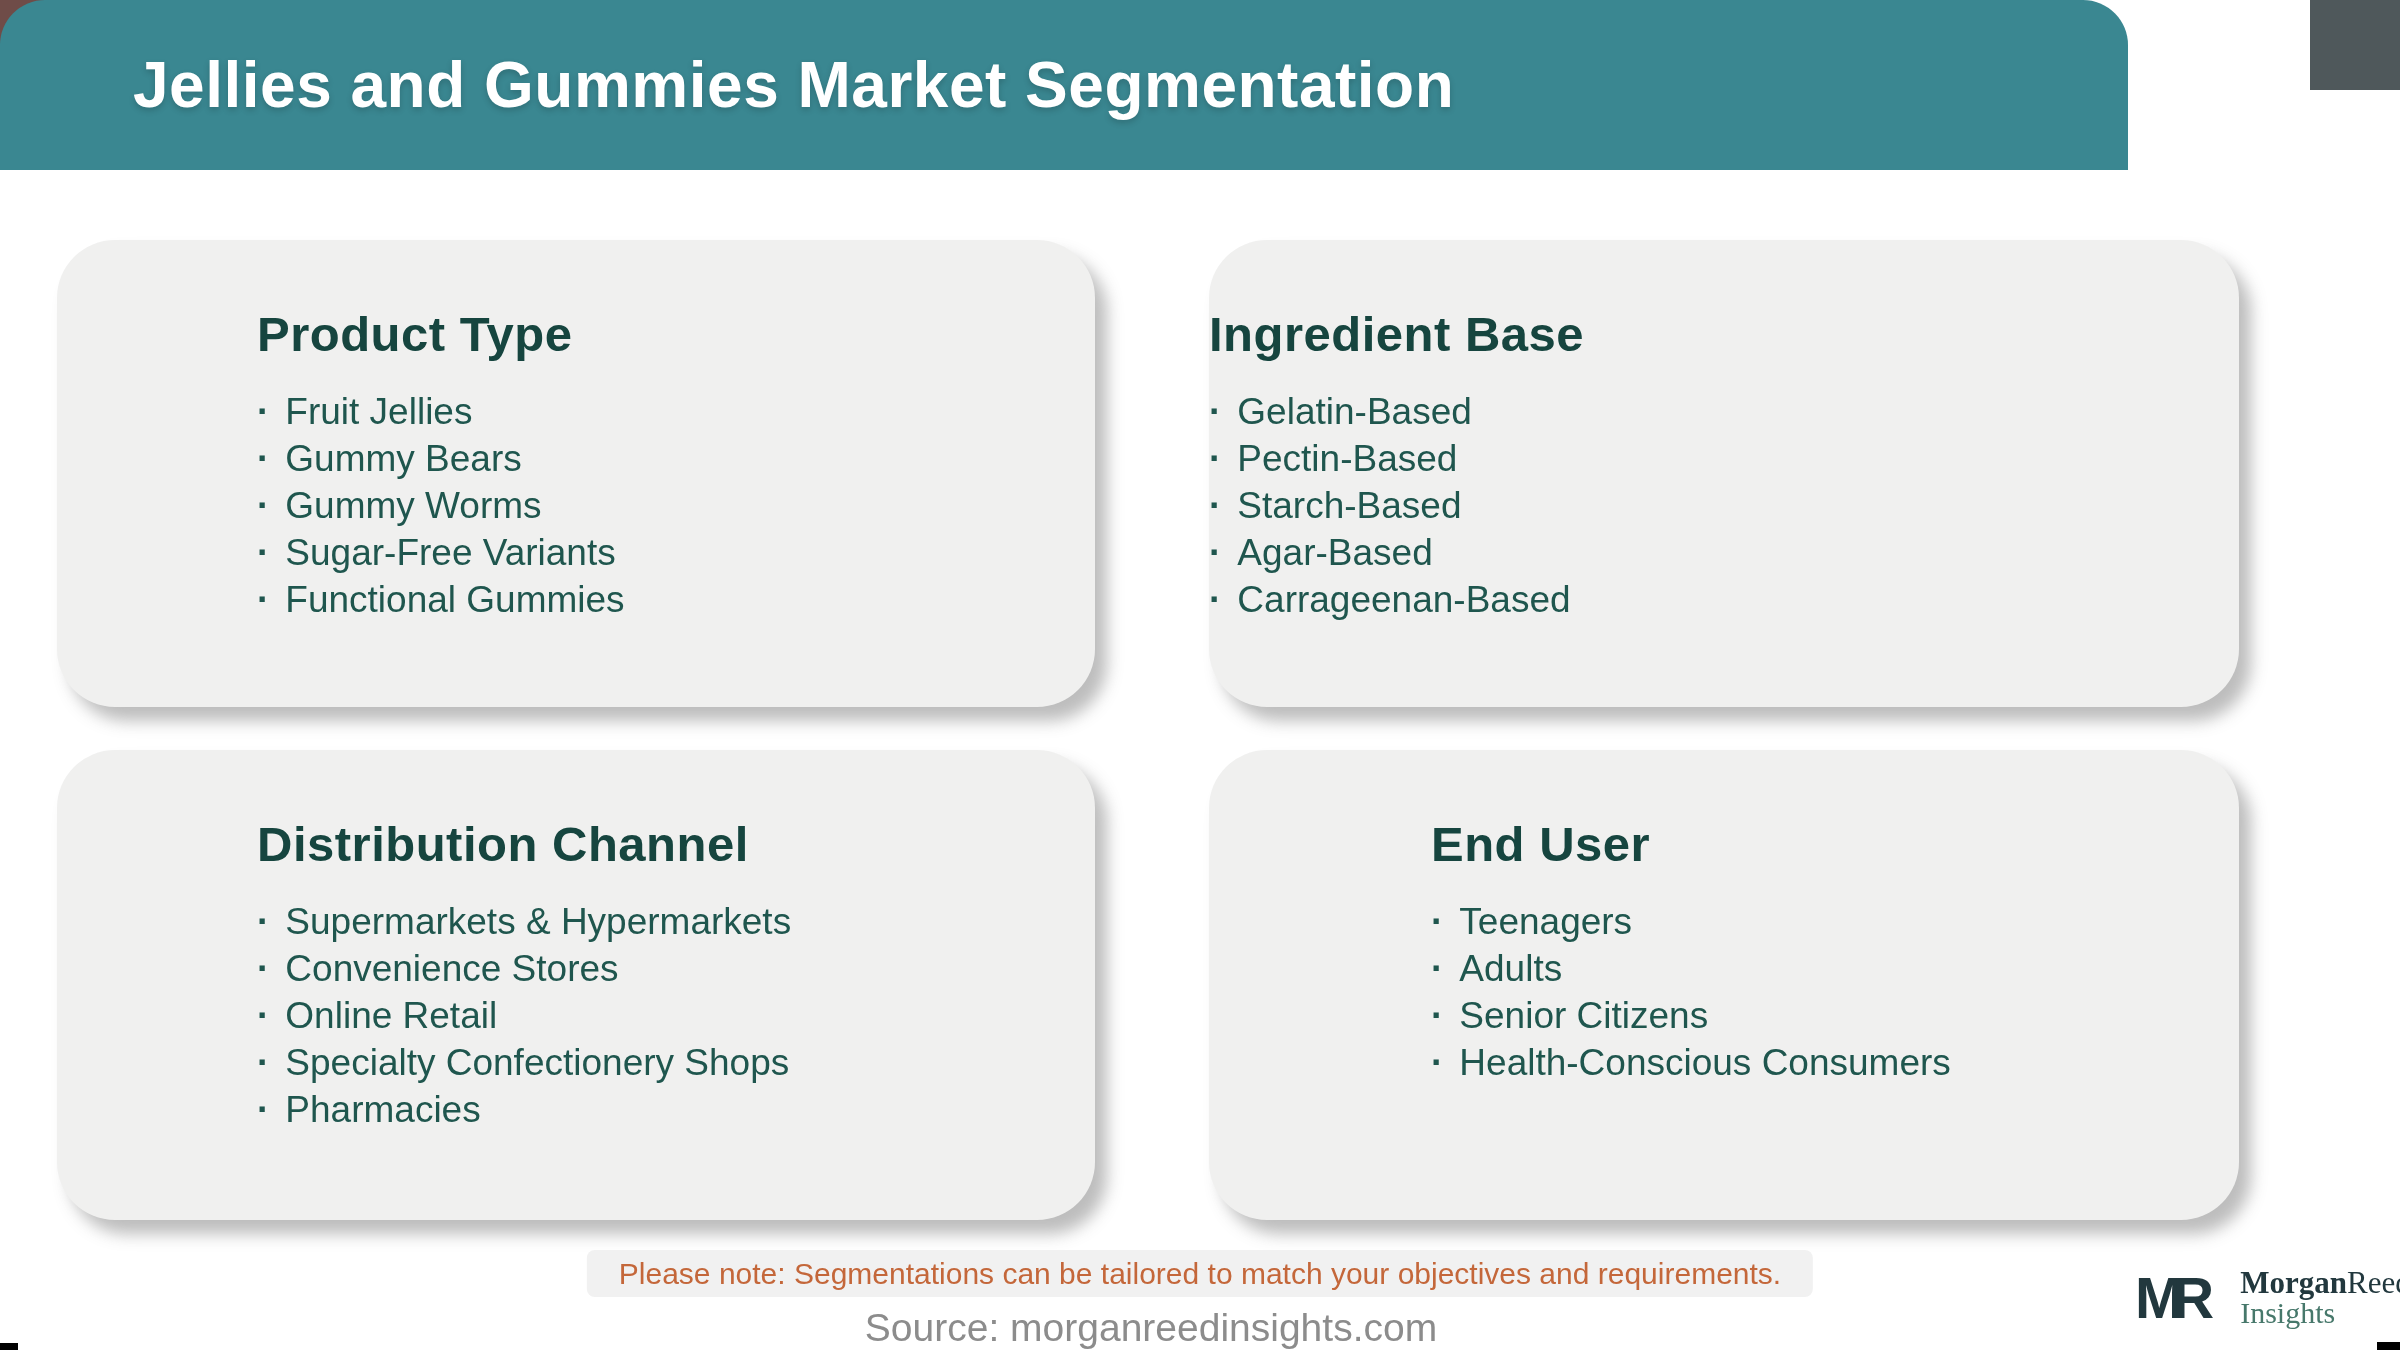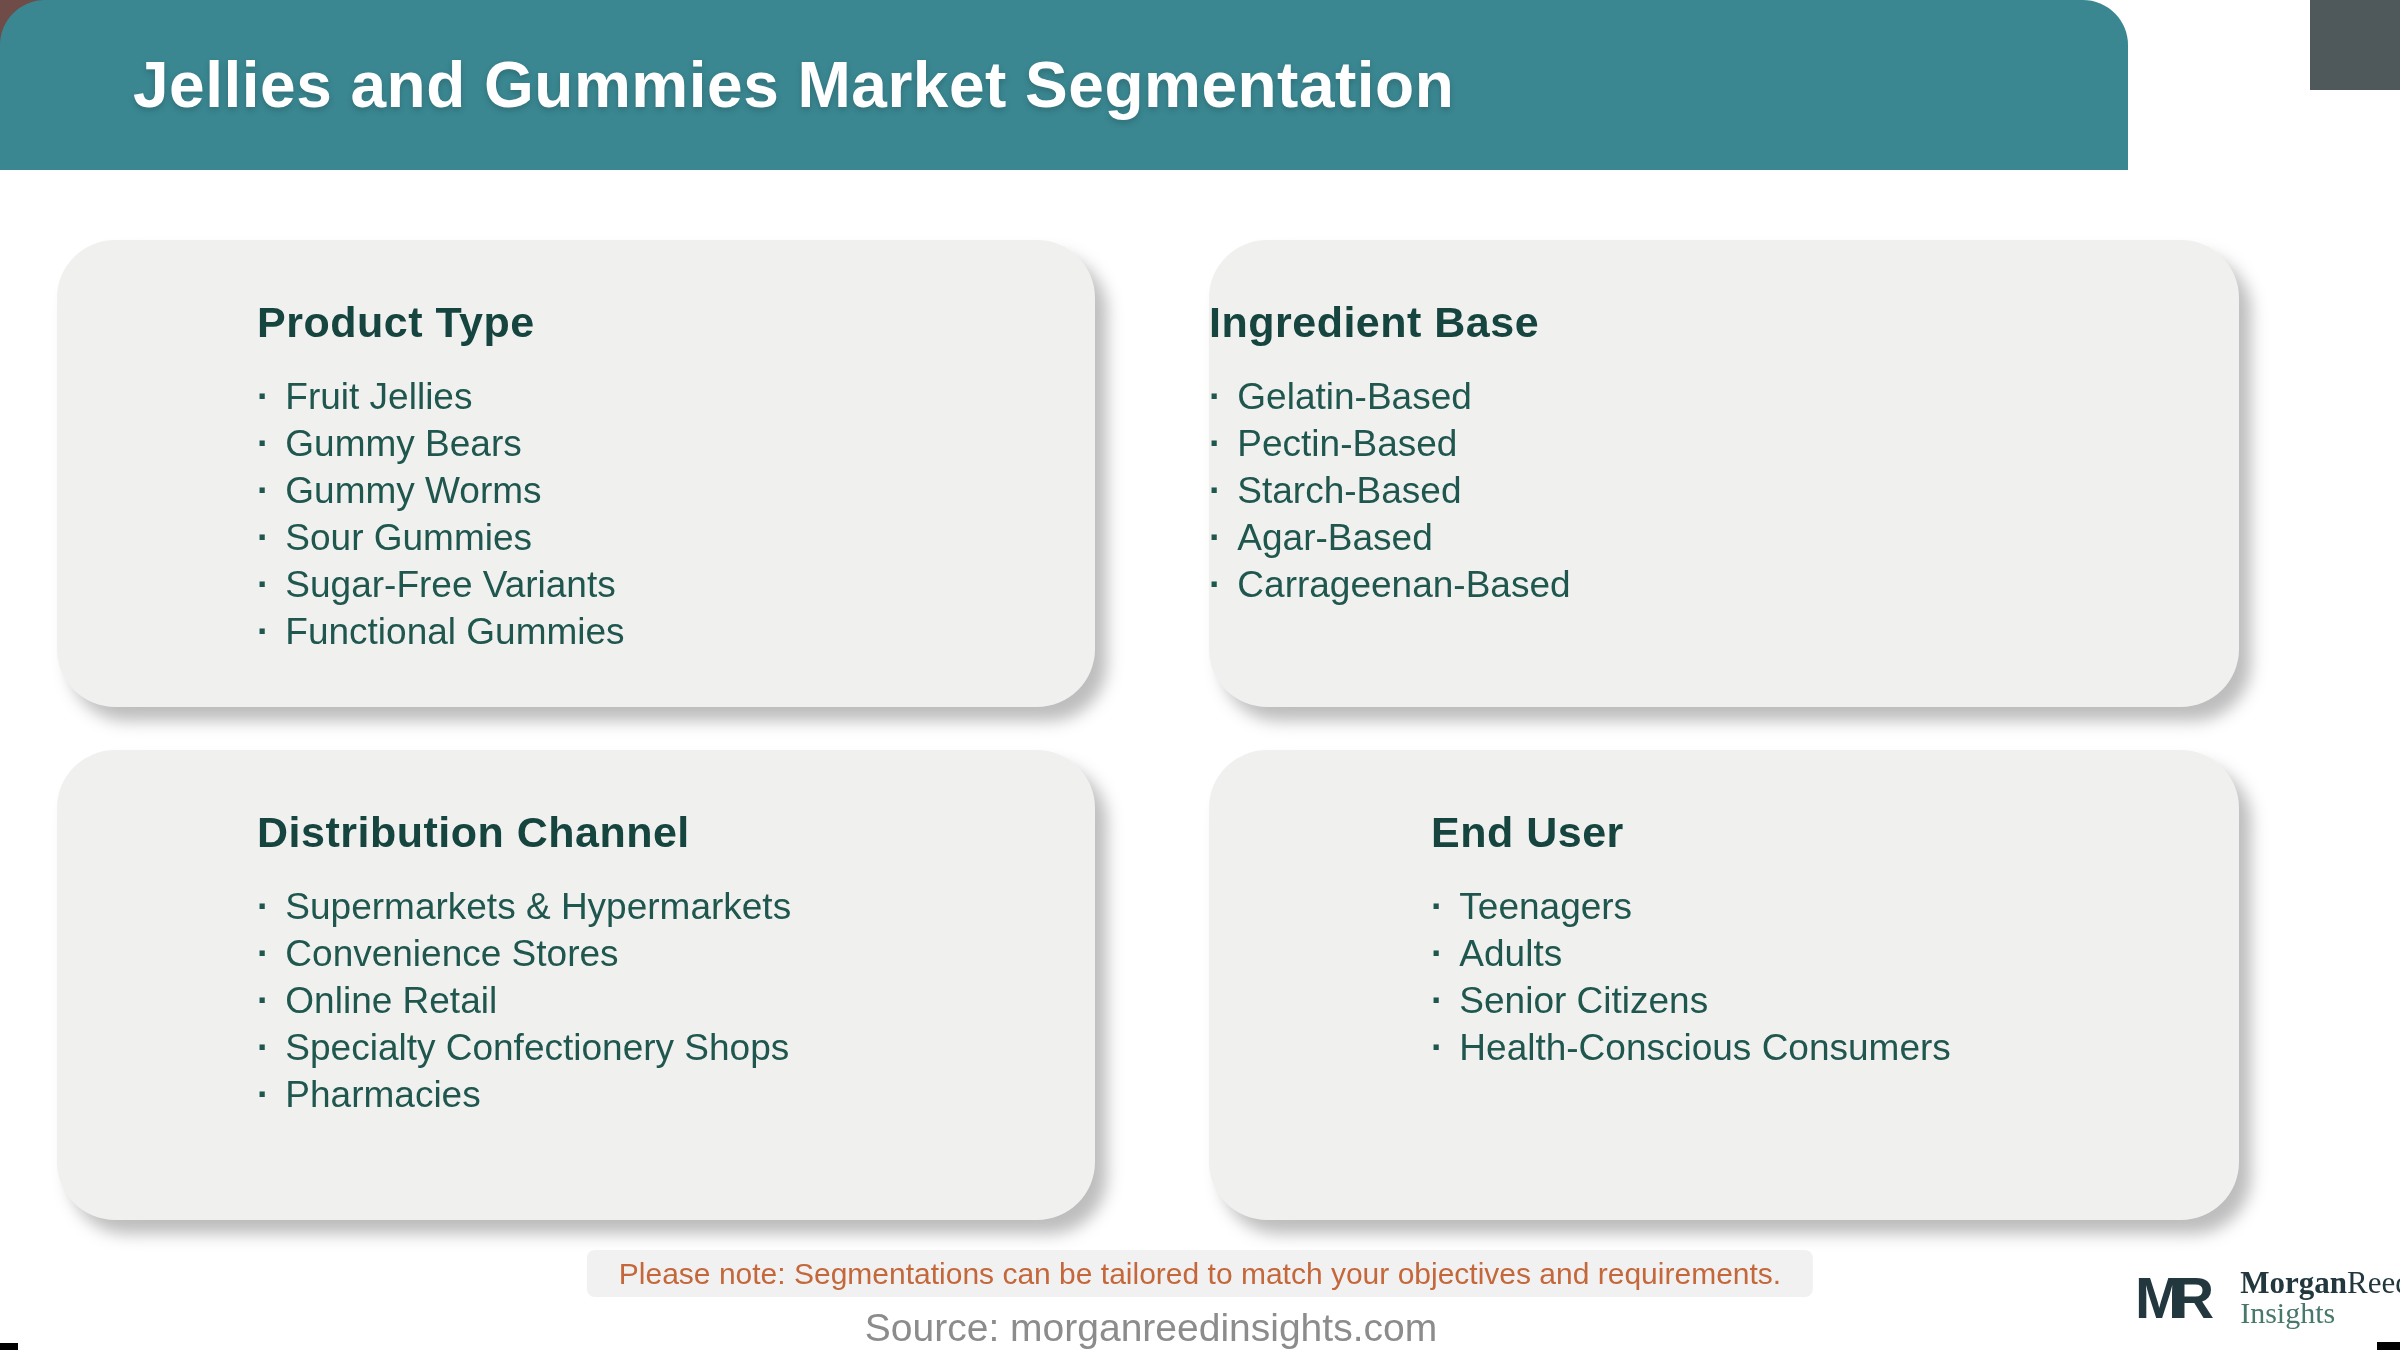--- a/index.html
+++ b/index.html
@@ -39,22 +39,22 @@
     box-shadow:12px 14px 16px rgba(90,90,90,0.40);
     box-sizing:border-box;
     padding-top:54px;
   }
   .card-1{left:57px;top:240px;width:1038px;height:467px;padding-left:200px;}
   .card-2{left:1209px;top:240px;width:1030px;height:467px;}
   .card-3{left:57px;top:750px;width:1038px;height:470px;padding-left:200px;}
   .card-4{left:1209px;top:750px;width:1030px;height:470px;padding-left:222px;}
 
   .card-title{
-    margin:4px 0 26px 0;
-    font-size:43px;font-weight:700;
+    margin:12px 0 26px 0;
+    font-size:49px;font-weight:700;
     color:var(--card_title,#16453F);
     letter-spacing:0.5px;
   }
   .items{list-style:none;margin:0;padding:0;}
   .items li{
     font-size:37px;line-height:47px;font-weight:400;
     color:var(--card_item,#1F564E);
   }
   .items li::before{
     content:"\00B7";
@@ -121,21 +121,20 @@
   <header class="header">
     <h1>Jellies and Gummies Market Segmentation</h1>
   </header>
 
   <section class="card card-1">
     <h2 class="card-title">Product Type</h2>
     <ul class="items">
       <li>Fruit Jellies</li>
       <li>Gummy Bears</li>
       <li>Gummy Worms</li>
-      <li>Sour Gummies</li>
       <li>Sugar-Free Variants</li>
       <li>Functional Gummies</li>
     </ul>
   </section>
 
   <section class="card card-2">
     <h2 class="card-title">Ingredient Base</h2>
     <ul class="items">
       <li>Gelatin-Based</li>
       <li>Pectin-Based</li>

